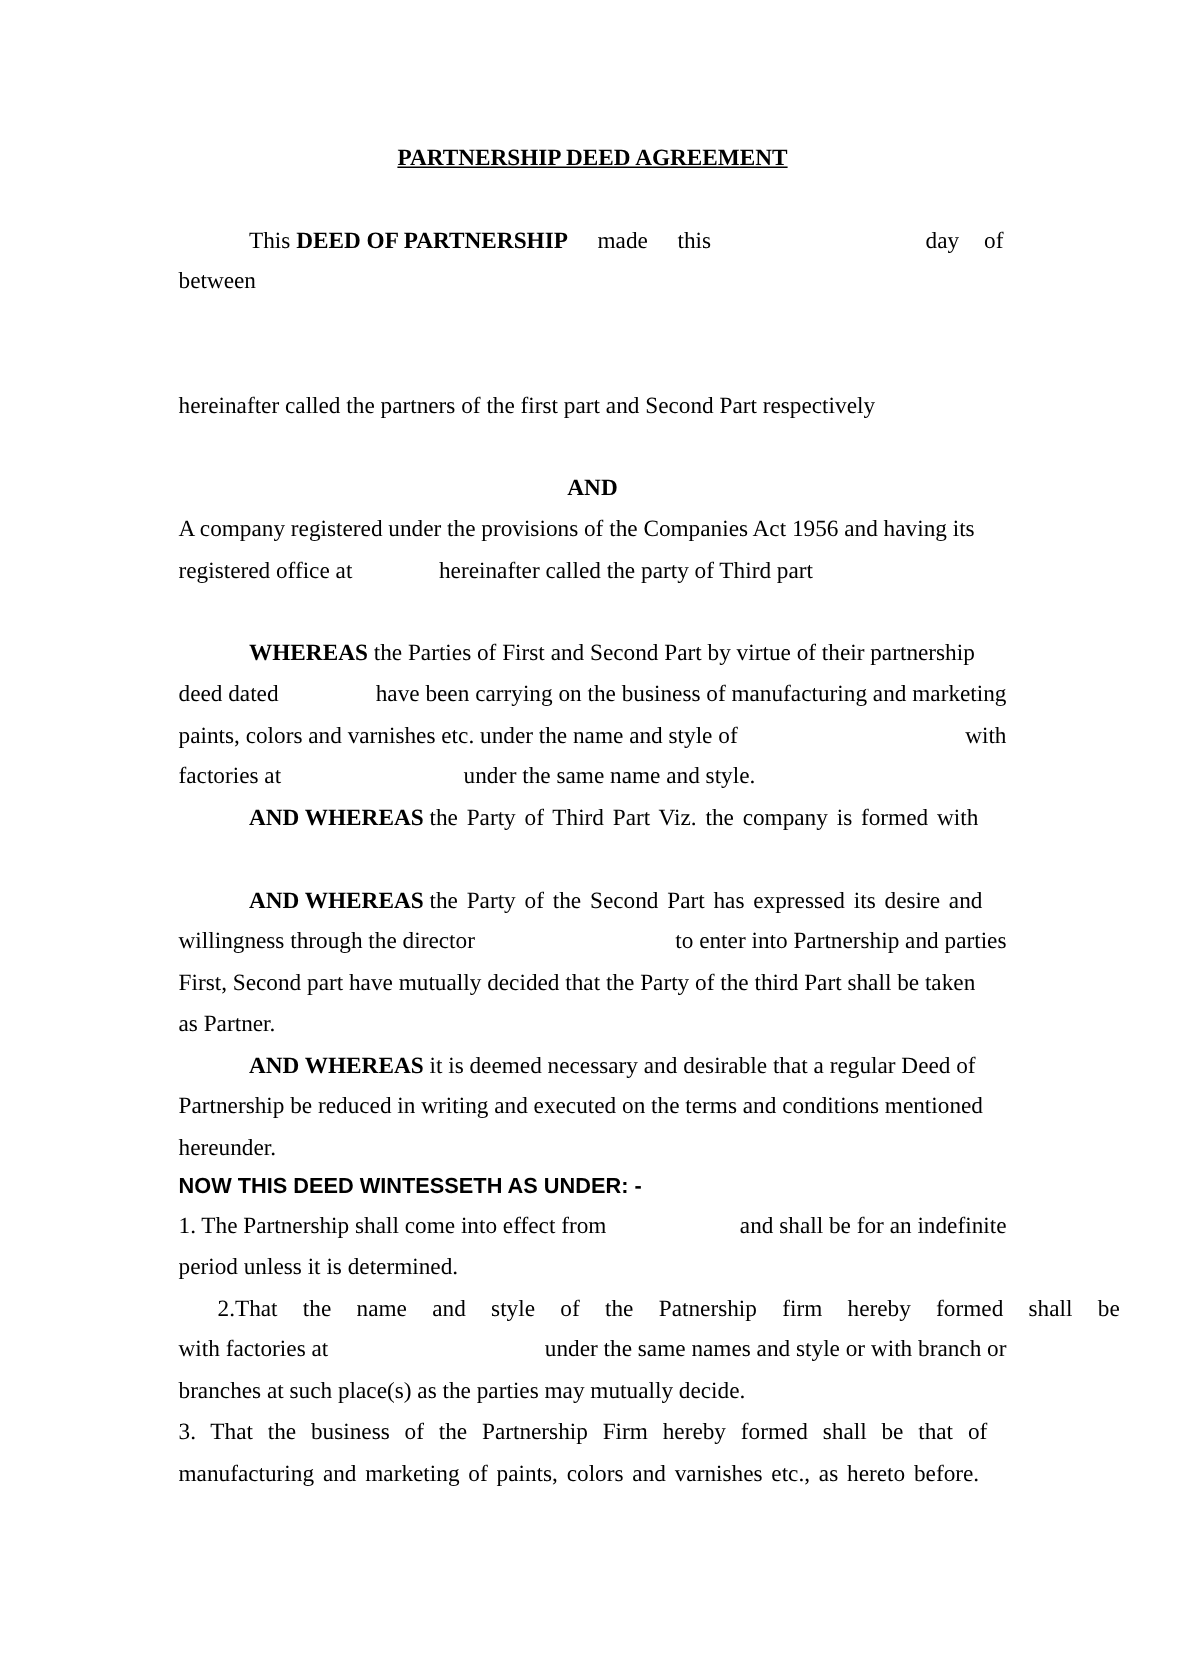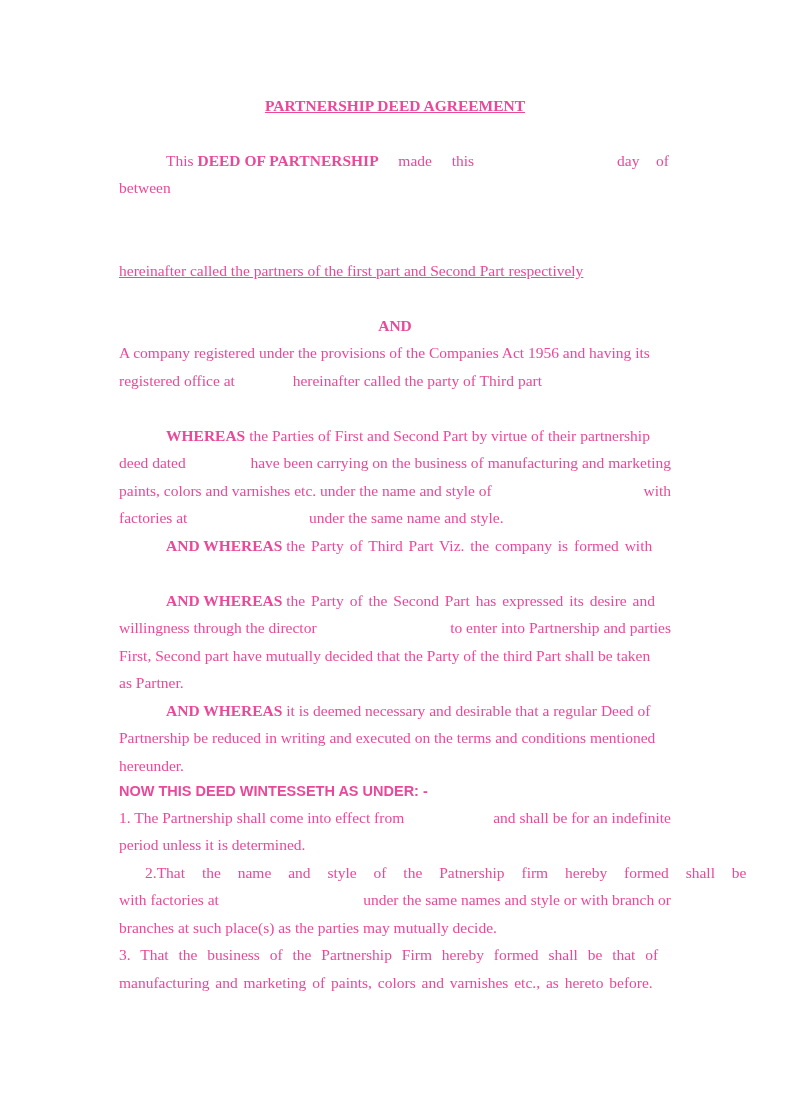--- a/index.html
+++ b/index.html
@@ -1,19 +1,19 @@
 <!DOCTYPE html>
 <html><head>
   <meta charset="utf-8">
   <style>
     html, body { margin: 0; padding: 0; background: #ffffff; }
     body { width: 790px; height: 1116px; position: relative; overflow: hidden; }
     .page {
       position: absolute; left: 0; top: 0; width: 790px; height: 1116px;
-      background: #ffffff; color: #ec4899;
+      background: #ffffff; color: #000000;
       font-family: "Liberation Serif", serif; font-size: 15.5px;
     }
     .line { position: absolute; left: 119px; width: 552px; white-space: nowrap; line-height: 20px; }
     .just { display: flex; justify-content: space-between; }
     .title {
       position: absolute; left: 0; width: 790px; top: 96px; text-align: center;
       font-weight: bold; text-decoration: underline; font-size: 15.5px; line-height: 20px;
     }
     .and-heading { position: absolute; left: 0; width: 790px; text-align: center; font-weight: bold; line-height: 20px; }
     .b { font-weight: bold; }
@@ -33,21 +33,21 @@
     <span class="b">DEED OF PARTNERSHIP</span>
     <span class="gap" style="width:12px;"></span>
     <span>made</span>
     <span class="gap" style="width:12px;"></span>
     <span>this</span>
     <span style="position:absolute; left:498px;">day</span>
     <span style="position:absolute; left:537px;">of</span>
   </div>
   <div class="line" style="top:178px;">between</div>
 
-  <div class="line" style="top:261px;text-decoration:underline;">hereinafter called the partners of the first part and Second Part   respectively</div>
+  <div class="line" style="top:261px;">hereinafter called the partners of the first part and Second Part   respectively</div>
 
   <div class="and-heading" style="top:316px;">AND</div>
 
   <div class="line just" style="top:343px;">
     <span>A company registered under the provisions of the Companies Act 1956 and having its</span>
   </div>
   <div class="line" style="top:371px;">
     <span>registered office at</span>
     <span class="blank" style="width:50px;"></span>
     <span>hereinafter called the party of Third part</span>

